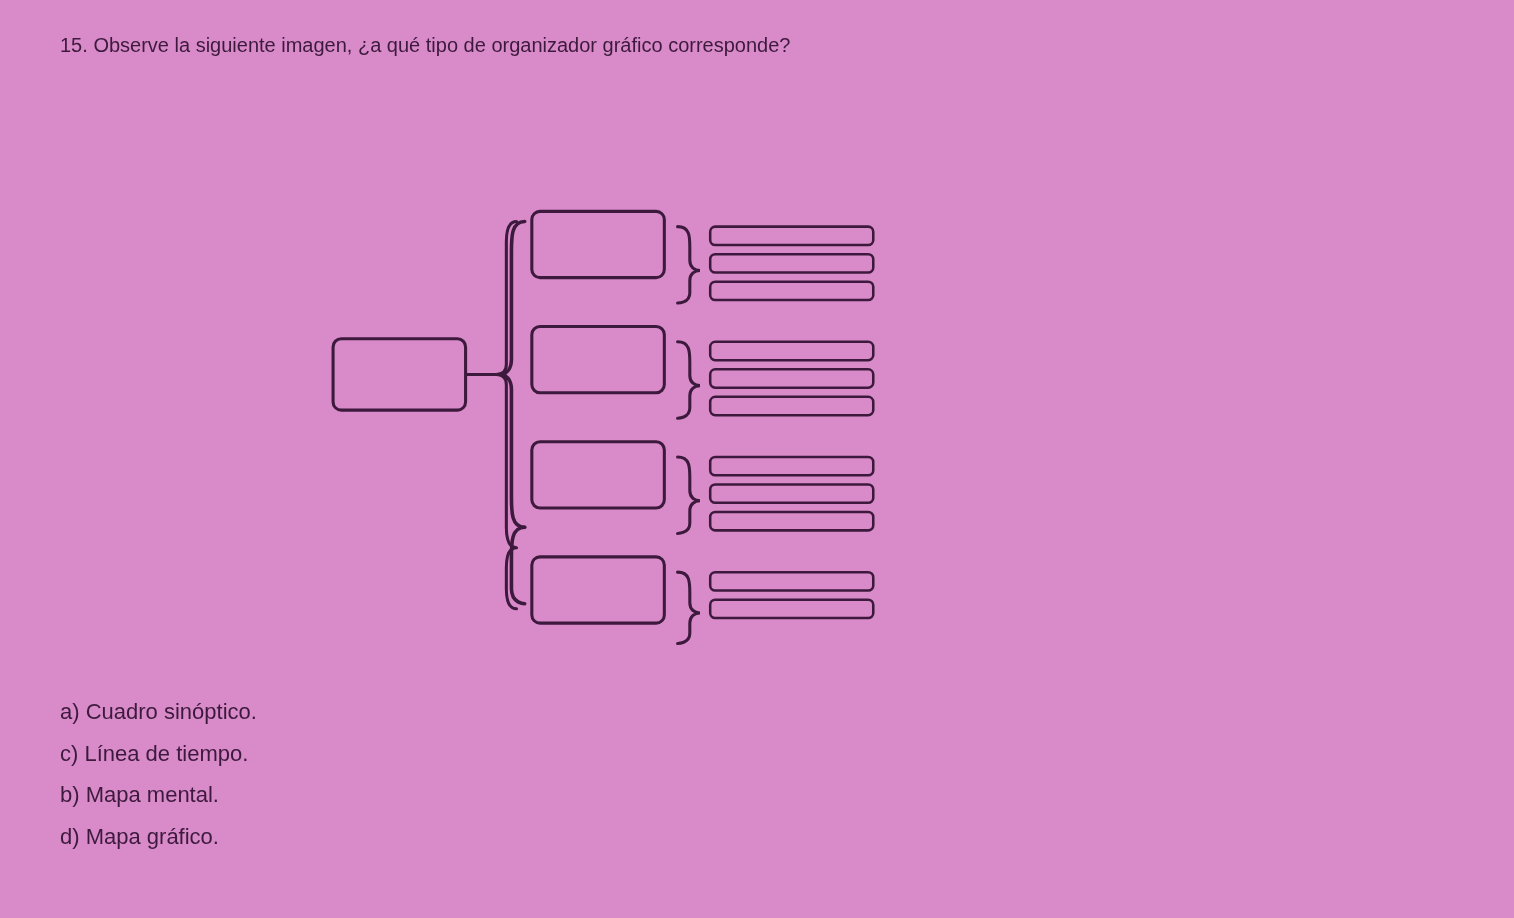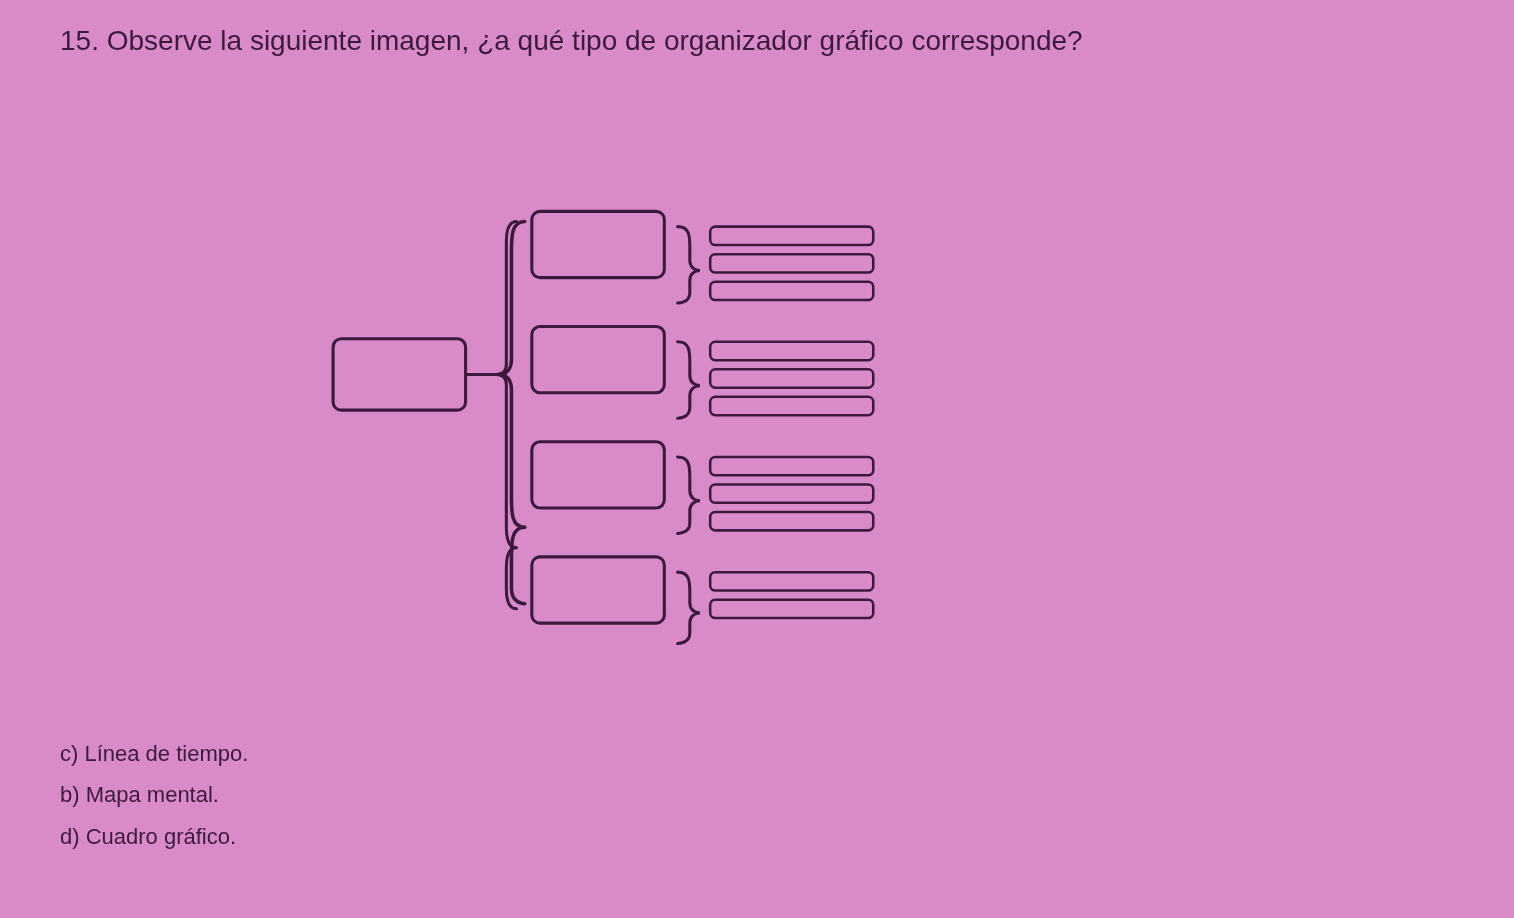--- a/index.html
+++ b/index.html
@@ -8,24 +8,24 @@
       width: 1514px;
       height: 918px;
       background-color: #d88bc8;
       font-family: Arial, sans-serif;
       overflow: hidden;
       position: relative;
     }
 
     .question-header {
       position: absolute;
-      top: 20px;
+      top: 30px;
       left: 60px;
       right: 40px;
-      font-size: 28px;
+      font-size: 20px;
       color: #3d1a3d;
       font-weight: normal;
       line-height: 1.5;
     }
 
     .diagram-area {
       position: absolute;
       top: 140px;
       left: 300px;
       width: 800px;
@@ -106,16 +106,17 @@
 
     <path d="M 368 424 C 380 424 380 434 380 444 L 380 454 C 380 461 385 464 390 464 C 385 464 380 467 380 474 L 380 484 C 380 494 368 494 368 494" fill="none" stroke="#3d1a3d" stroke-width="3" stroke-linecap="round"></path>
 
     <rect x="400" y="424" width="160" height="18" rx="5" fill="none" stroke="#3d1a3d" stroke-width="2.5"></rect>
     <rect x="400" y="451" width="160" height="18" rx="5" fill="none" stroke="#3d1a3d" stroke-width="2.5"></rect>
 
   </svg>
 </div>
 
 <div class="answers">
+  <span class="answer-item">a) Cuadro sinóptico.</span>
   <span class="answer-item">c) Línea de tiempo.</span>
   <span class="answer-item">b) Mapa mental.</span>
-  <span class="answer-item">d) Cuadro gráfico.</span>
+  <span class="answer-item">d) Mapa gráfico.</span>
 </div>
 
 </body></html>

